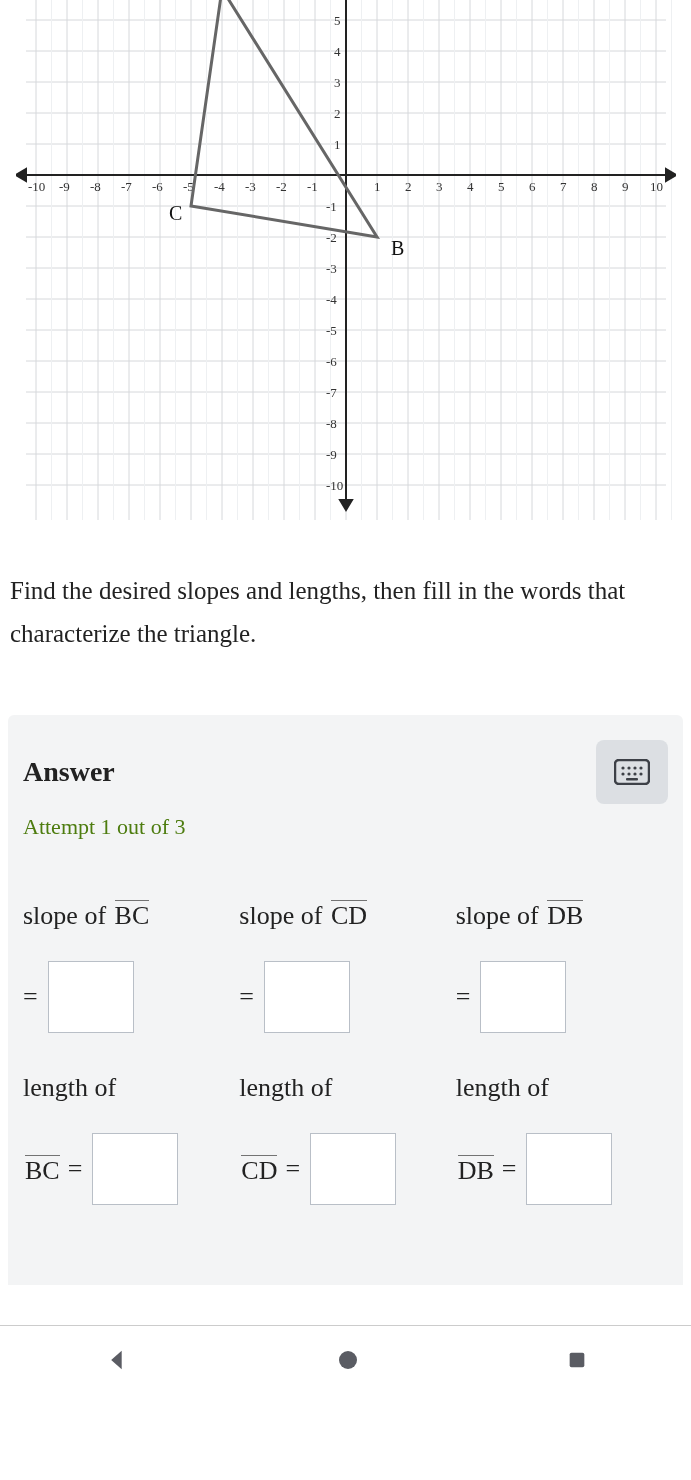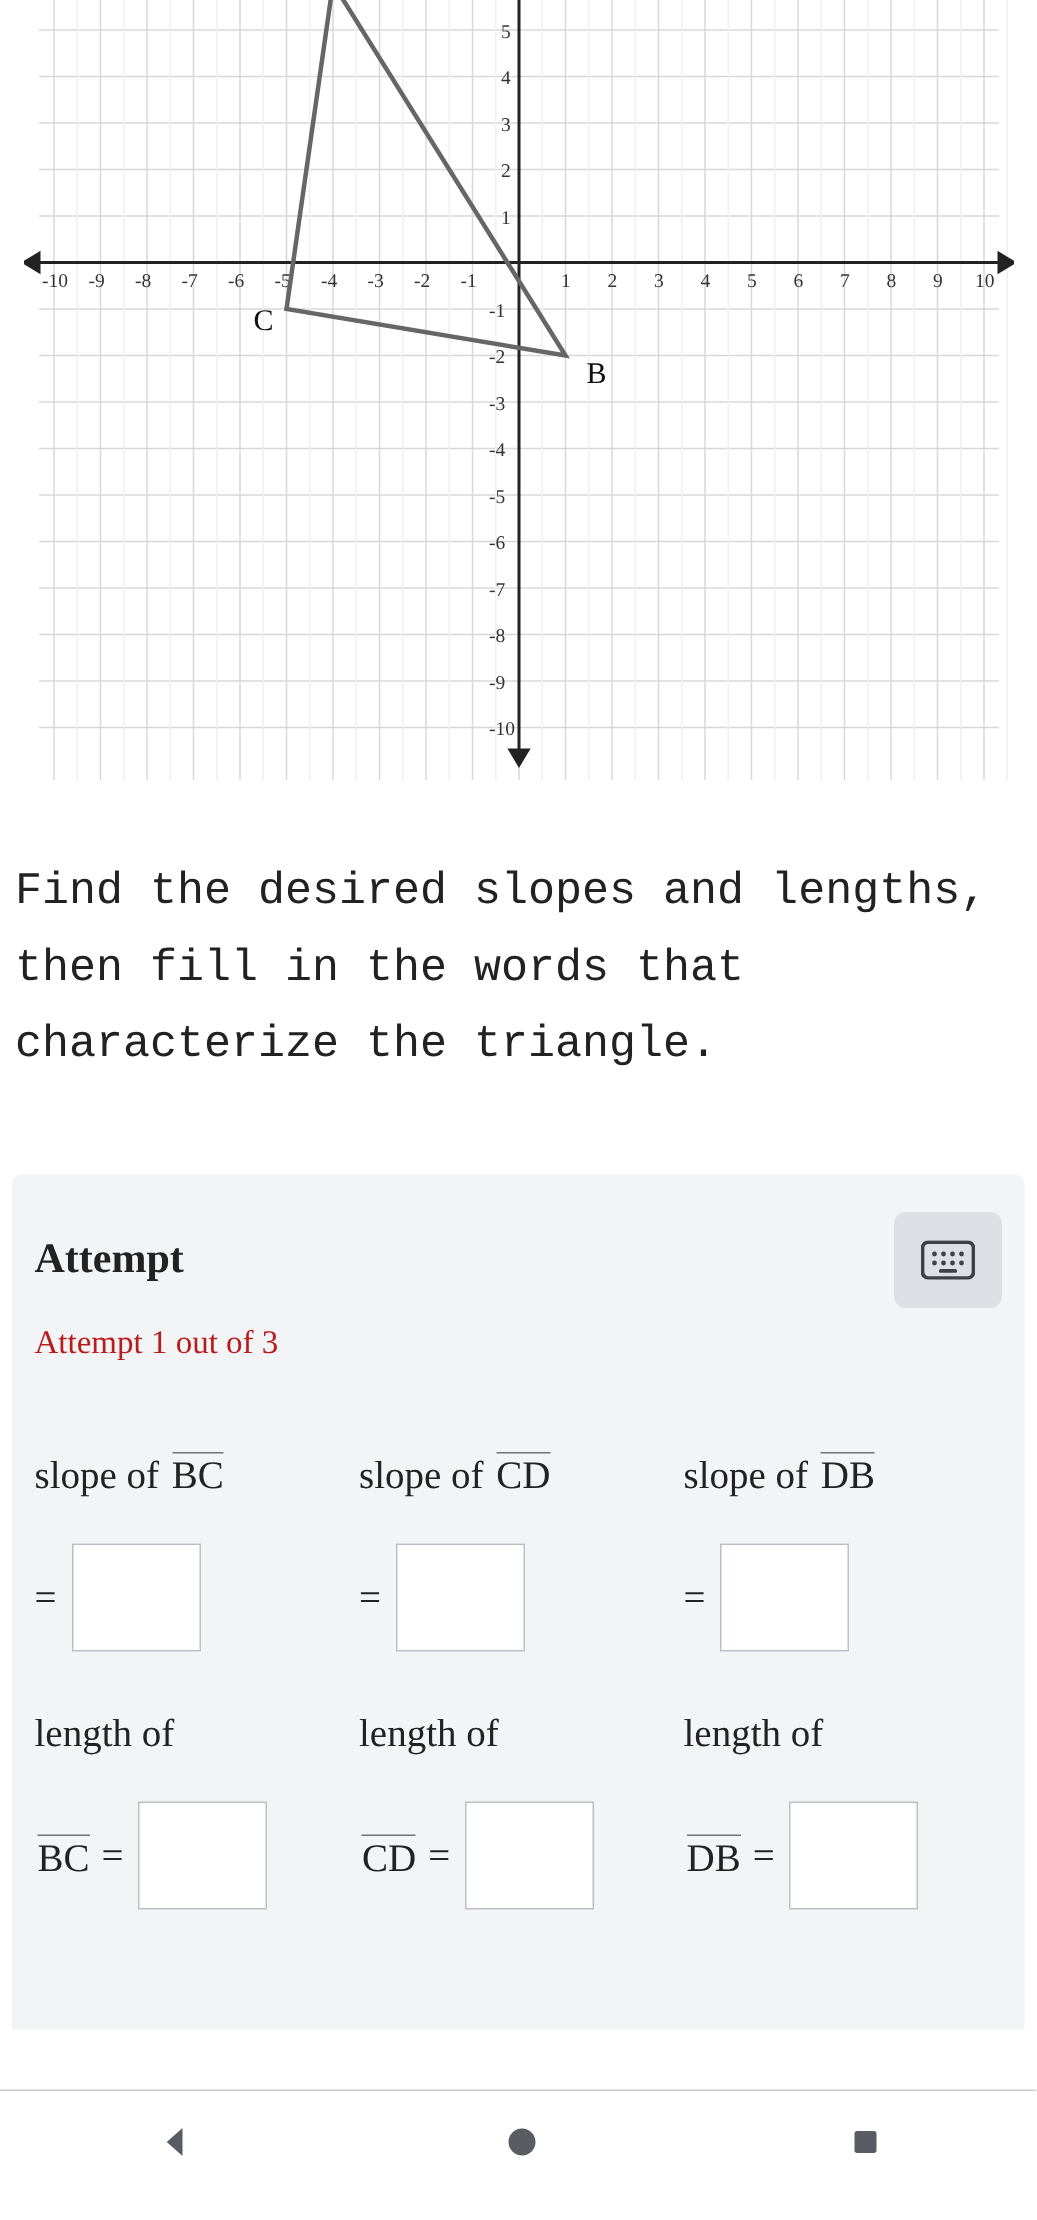--- a/index.html
+++ b/index.html
@@ -10,24 +10,24 @@
     color: #222;
   }
   .graph-wrap {
     position: relative;
     width: 660px;
     height: 520px;
     margin: 0 auto 40px auto;
     overflow: hidden;
   }
   .question {
-    font-size: 30px;
+    font-size: 25px;
     line-height: 1.7;
     padding: 10px 10px 60px 10px;
-    font-family: Liberation Mono, monospace;
+    font-family: Liberation Serif, serif;
   }
   .answer-panel {
     background: #f3f4f5;
     padding: 25px 15px 40px 15px;
     border-radius: 6px 6px 0 0;
     margin: 0 8px;
   }
   .answer-header {
     display: flex;
     justify-content: space-between;
@@ -44,21 +44,21 @@
     border-radius: 8px;
     width: 72px;
     height: 64px;
     display: flex;
     align-items: center;
     justify-content: center;
     cursor: pointer;
   }
   .attempt {
     font-size: 22px;
-    color: #b91c1c;
+    color: #4d7c0f;
     margin-bottom: 60px;
     font-family: Georgia, serif;
   }
   .grid3 {
     display: grid;
     grid-template-columns: 1fr 1fr 1fr;
     gap: 4px;
     margin-bottom: 40px;
   }
   .cell {
@@ -218,21 +218,21 @@
         <text x="153" y="220">C</text>
         <text x="198" y="-21">D</text>
       </g>
 </svg>
 </div>
 
 <div class="question">Find the desired slopes and lengths, then fill in the words that characterize the triangle.</div>
 
 <div class="answer-panel">
   <div class="answer-header">
-    <div class="answer-title">Attempt</div>
+    <div class="answer-title">Answer</div>
     <div class="keypad-btn">
       <svg width="36" height="26" viewBox="0 0 36 26">
         <rect x="1" y="1" width="34" height="24" rx="4" fill="none" stroke="#3d4047" stroke-width="2.5"></rect>
         <circle cx="9" cy="9" r="1.6" fill="#3d4047"></circle>
           <circle cx="15" cy="9" r="1.6" fill="#3d4047"></circle>
         <circle cx="21" cy="9" r="1.6" fill="#3d4047"></circle>
           <circle cx="27" cy="9" r="1.6" fill="#3d4047"></circle>
         <circle cx="9" cy="15" r="1.6" fill="#3d4047"></circle>
           <circle cx="15" cy="15" r="1.6" fill="#3d4047"></circle>
         <circle cx="21" cy="15" r="1.6" fill="#3d4047"></circle>

